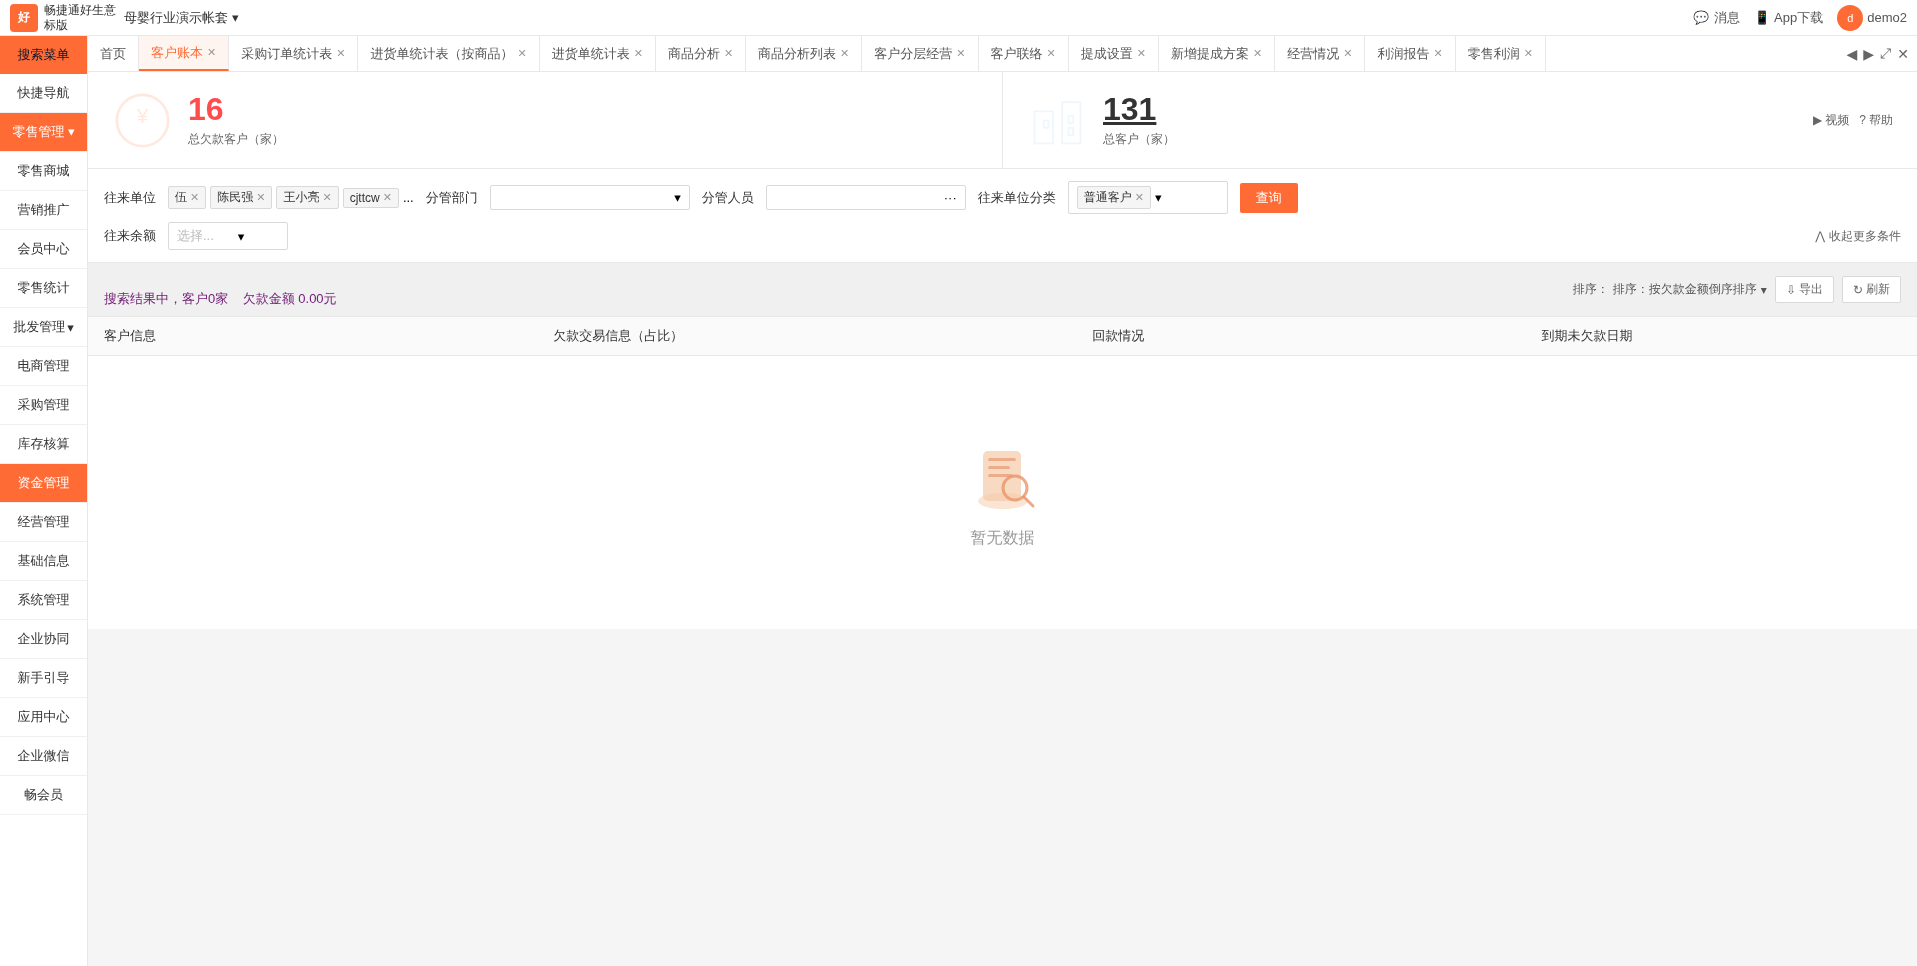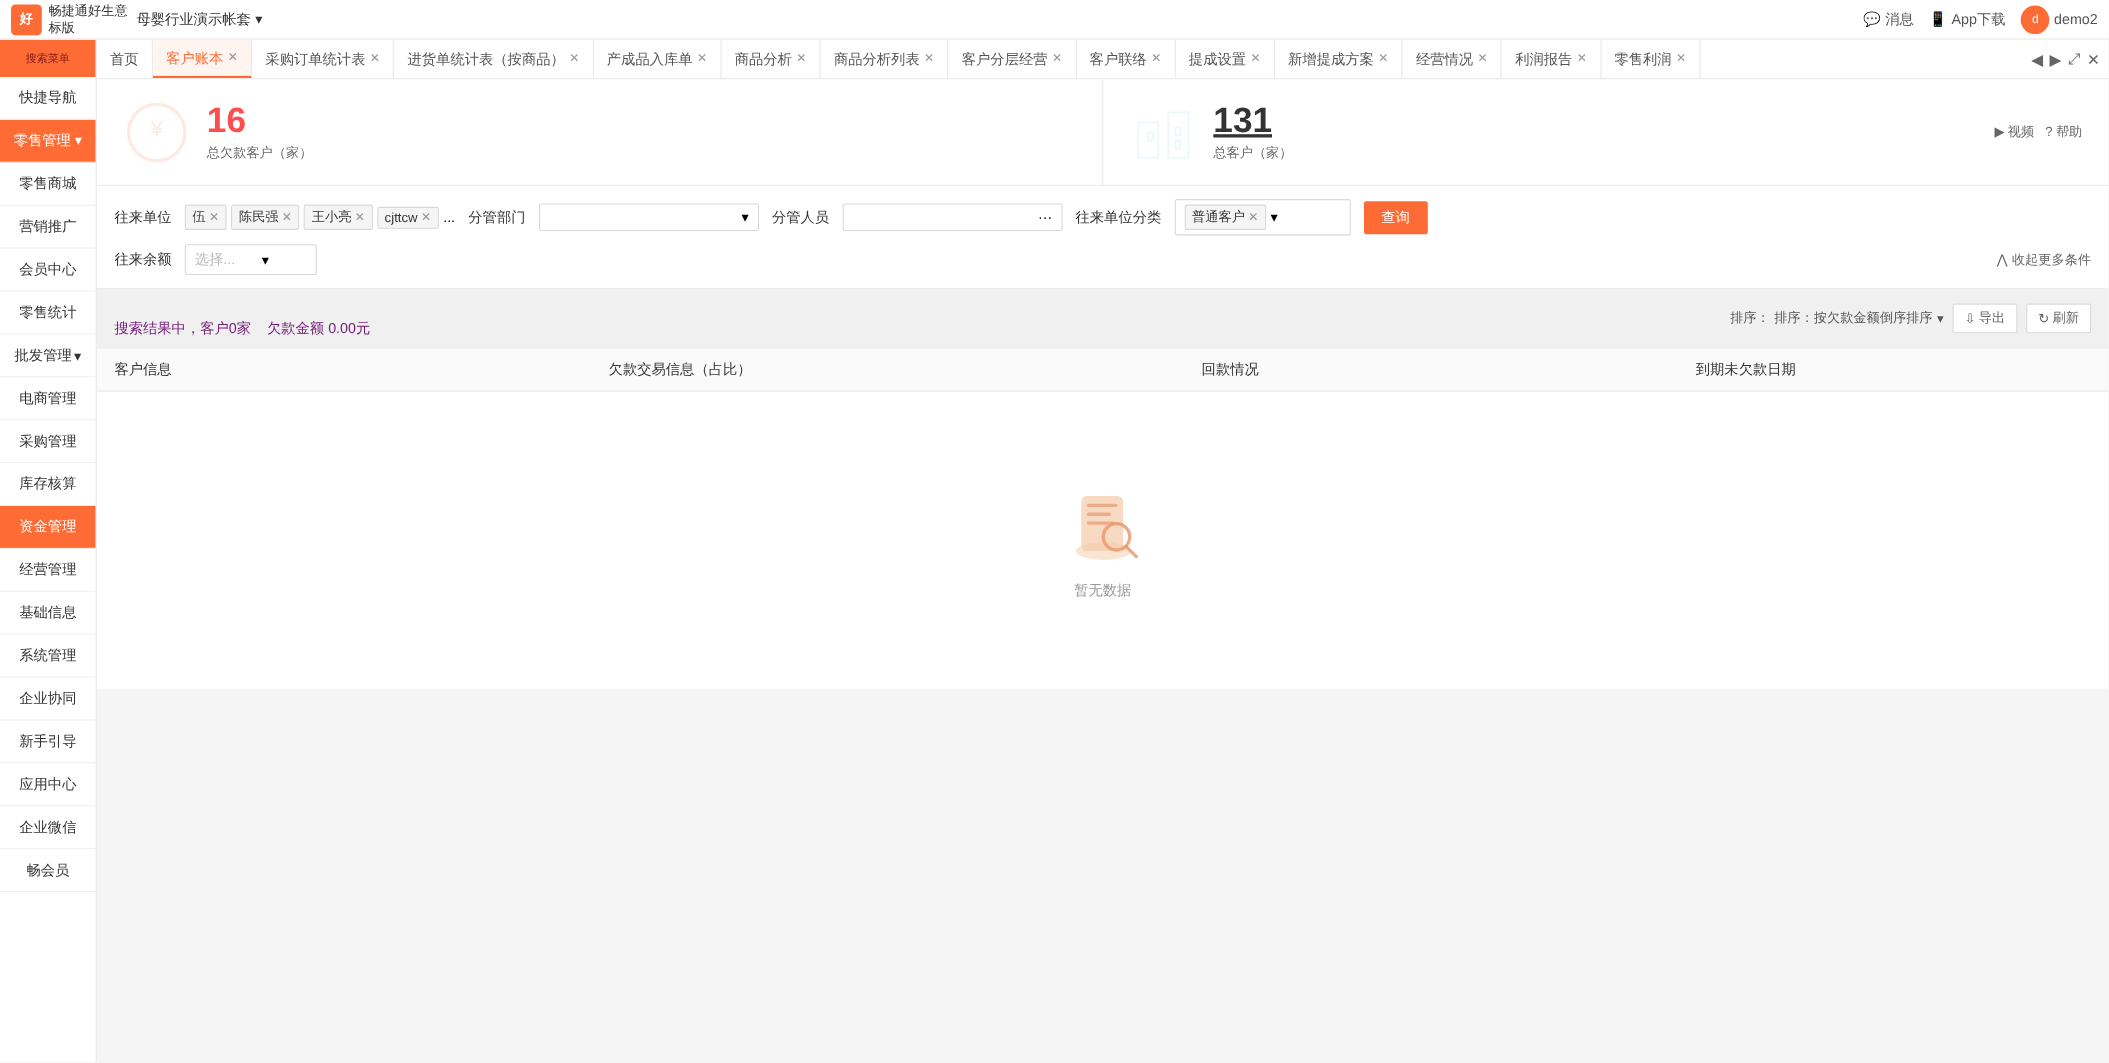--- a/index.html
+++ b/index.html
@@ -14,21 +14,21 @@
     .company-selector { display: flex; align-items: center; gap: 4px; color: #333; font-size: 13px; cursor: pointer; }
     .top-bar-right { display: flex; align-items: center; gap: 14px; }
     .top-bar-action { display: flex; align-items: center; gap: 4px; color: #555; font-size: 13px; cursor: pointer; }
     .avatar { width: 26px; height: 26px; border-radius: 50%; background: #ff6b35; display: flex; align-items: center; justify-content: center; color: white; font-size: 11px; }
 
     
     .main-container { display: flex; flex: 1; overflow: hidden; }
 
     
     .sidebar { width: 88px; background: #fff; border-right: 1px solid #e8e8e8; display: flex; flex-direction: column; overflow-y: auto; flex-shrink: 0; }
-    .sidebar-search { padding: 10px 8px; background: #ff6b35; color: #7f1d1d; text-align: center; font-size: 10px; cursor: pointer; }
+    .sidebar-search { padding: 10px 8px; background: #ff6b35; color: #0f172a; text-align: center; font-size: 13px; cursor: pointer; }
     .sidebar-nav-item { padding: 10px 8px; text-align: center; font-size: 13px; color: #333; cursor: pointer; border-bottom: 1px solid #f0f0f0; }
     .sidebar-nav-item.active { background: #ff6b35; color: white; }
     .sidebar-nav-item.has-arrow { display: flex; align-items: center; justify-content: center; gap: 2px; }
 
     
     .content-area { flex: 1; display: flex; flex-direction: column; overflow: hidden; }
 
     
     .tabs-bar { background: #fff; border-bottom: 1px solid #e8e8e8; display: flex; align-items: center; height: 36px; overflow: hidden; flex-shrink: 0; }
     .tab-item { display: flex; align-items: center; gap: 4px; padding: 0 12px; height: 100%; font-size: 13px; color: #555; cursor: pointer; border-right: 1px solid #e8e8e8; white-space: nowrap; flex-shrink: 0; }
@@ -79,21 +79,21 @@
     .table-container { background: #fff; }
     .table-header { display: flex; padding: 10px 16px; border-bottom: 1px solid #e8e8e8; background: #fafafa; }
     .col-customer { flex: 2.5; font-size: 13px; color: #333; font-weight: 500; }
     .col-debt { flex: 3; font-size: 13px; color: #333; font-weight: 500; }
     .col-recovery { flex: 2.5; font-size: 13px; color: #333; font-weight: 500; }
     .col-date { flex: 2; font-size: 13px; color: #333; font-weight: 500; }
 
     
     .empty-state { display: flex; flex-direction: column; align-items: center; justify-content: center; padding: 80px 0; }
     .empty-icon { width: 80px; height: 80px; margin-bottom: 12px; }
-    .empty-text { color: #999; font-size: 13px; }
+    .empty-text { color: #999; font-size: 16px; }
 
     
     ::-webkit-scrollbar { width: 6px; height: 6px; }
     ::-webkit-scrollbar-thumb { background: #ccc; border-radius: 3px; }
     ::-webkit-scrollbar-track { background: #f0f0f0; }
   </style>
 </head>
 <body>
 
 <div class="top-bar">
@@ -168,21 +168,21 @@
       </div>
       <div class="tab-item">
         <span>采购订单统计表</span>
         <span class="close-btn">✕</span>
       </div>
       <div class="tab-item">
         <span>进货单统计表（按商品）</span>
         <span class="close-btn">✕</span>
       </div>
       <div class="tab-item">
-        <span>产成品入库单</span>
+        <span>进货单统计表</span>
         <span class="close-btn">✕</span>
       </div>
       <div class="tab-item">
         <span>商品分析</span>
         <span class="close-btn">✕</span>
       </div>
       <div class="tab-item">
         <span>商品分析列表</span>
         <span class="close-btn">✕</span>
       </div>

